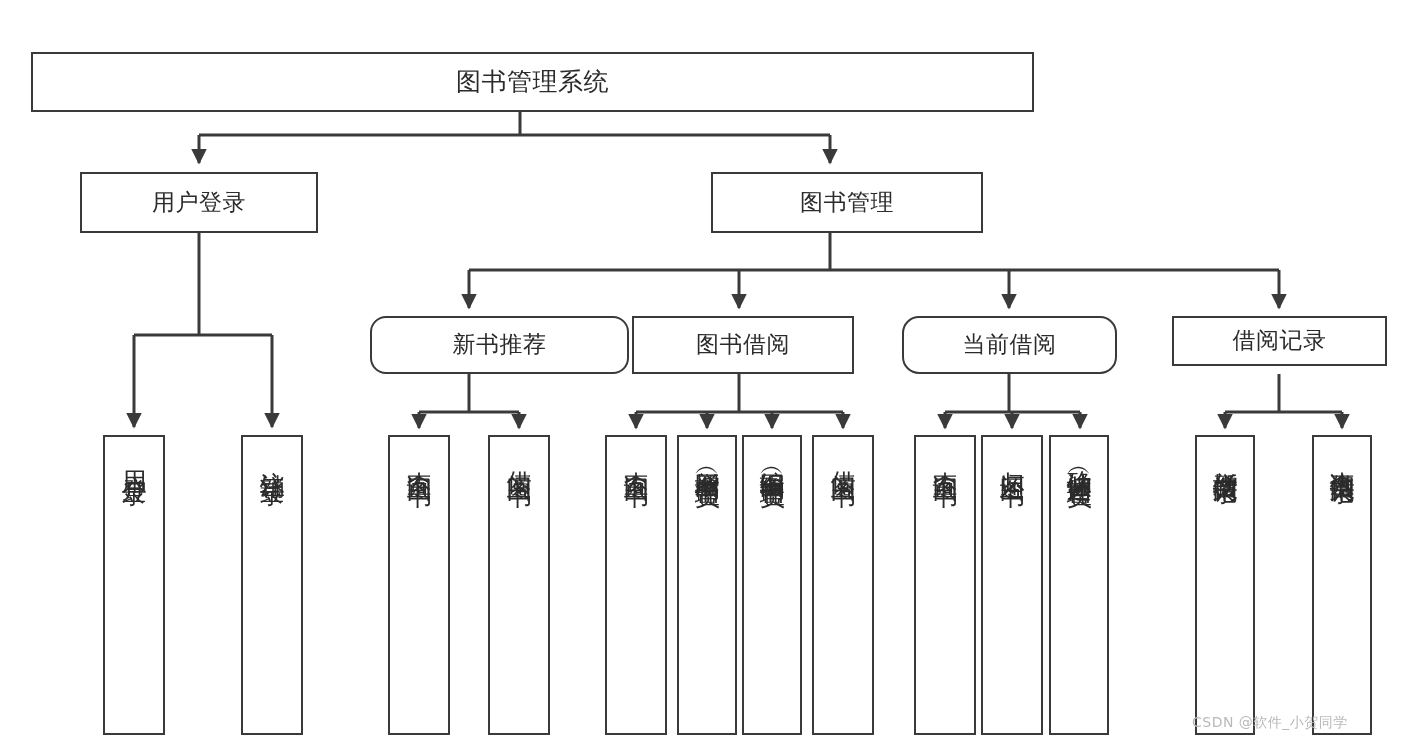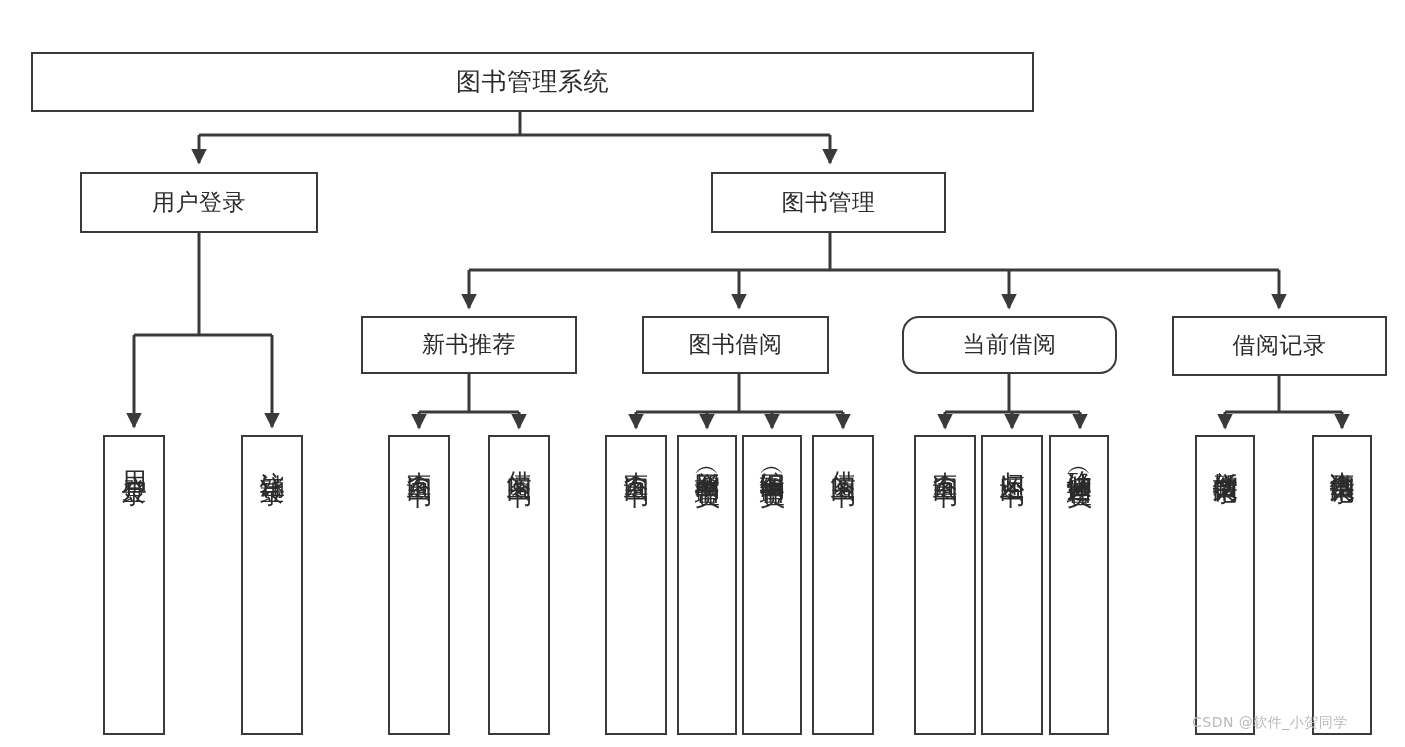--- a/index.html
+++ b/index.html
@@ -130,34 +130,34 @@
     </g>
   </svg>
 
   <div class="node h root" style="left:31px; top:12px; width:1003px; height:60px;margin-top:40px;">
     <span class="label">图书管理系统</span>
   </div>
 
   <div class="node h" style="left:80px; top:172px; width:238px; height:61px;">
     <span class="label">用户登录</span>
   </div>
-  <div class="node h" style="left:711px; top:172px; width:235px; height:61px;">
+  <div class="node h" style="left:711px; top:172px; width:272px; height:61px;">
     <span class="label">图书管理</span>
   </div>
 
-  <div class="node h" style="left:361px; top:316px; width:216px; height:58px;">
+  <div class="node h" style="left:370px; top:316px; width:259px; height:58px;border-radius:16px;">
     <span class="label">新书推荐</span>
   </div>
-  <div class="node h" style="left:632px; top:316px; width:187px; height:58px;margin-left:10px;">
+  <div class="node h" style="left:632px; top:316px; width:222px; height:58px;">
     <span class="label">图书借阅</span>
   </div>
   <div class="node h" style="left:902px; top:316px; width:215px; height:58px;border-radius:17px;">
     <span class="label">当前借阅</span>
   </div>
-  <div class="node h" style="left:1172px; top:316px; width:215px; height:60px;">
+  <div class="node h" style="left:1172px; top:316px; width:215px; height:50px;">
     <span class="label">借阅记录</span>
   </div>
 
   <div class="node v" style="left:103px; top:435px; width:62px; height:300px;">
     <span class="label">用户登录</span>
   </div>
   <div class="node v" style="left:241px; top:435px; width:62px; height:300px;">
     <span class="label">注销登录</span>
   </div>
 

